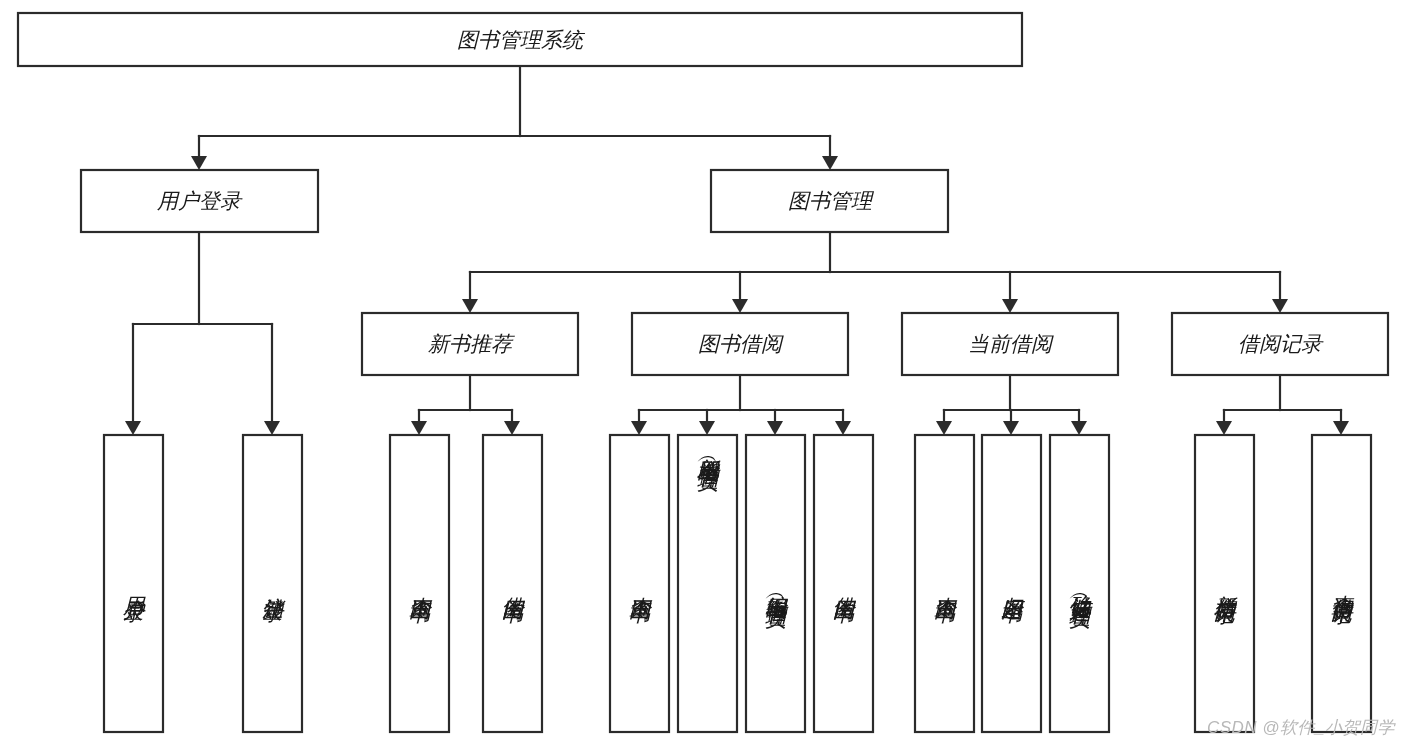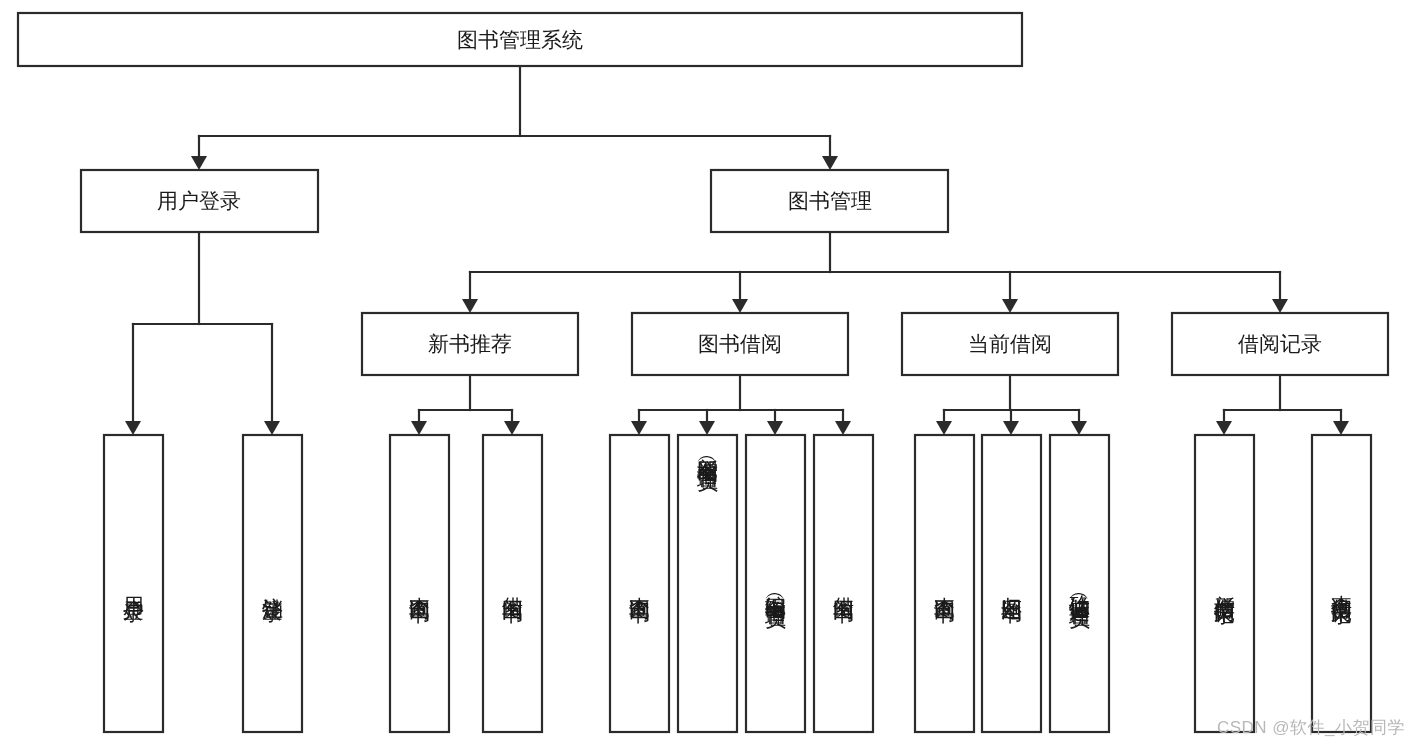--- a/index.html
+++ b/index.html
@@ -11,20 +11,21 @@
     width: 1405px;
     height: 747px;
     font-family: "Liberation Sans", "DejaVu Sans", sans-serif;
     overflow: hidden;
   }
   #diagram-root {
     position: relative;
     width: 1405px;
     height: 747px;
     background: #ffffff;
+    font-style: italic;
   }
   svg#tree-canvas {
     position: absolute;
     left: 0;
     top: 0;
     width: 1405px;
     height: 747px;
   }
   .node-box {
     fill: #ffffff;
@@ -64,21 +65,21 @@
     font-size: 21px;
     line-height: 1.05;
     color: #1a1a1a;
     letter-spacing: 2px;
     white-space: nowrap;
     text-align: center;
     pointer-events: none;
   }
   .watermark {
     position: absolute;
-    right: 0;
+    right: 10px;
     bottom: 8px;
     font-family: "Liberation Sans", "DejaVu Sans", sans-serif;
     font-size: 17px;
     color: #b8b8b8;
     letter-spacing: 0.5px;
     white-space: nowrap;
   }
 </style>
 </head>
 <body>

